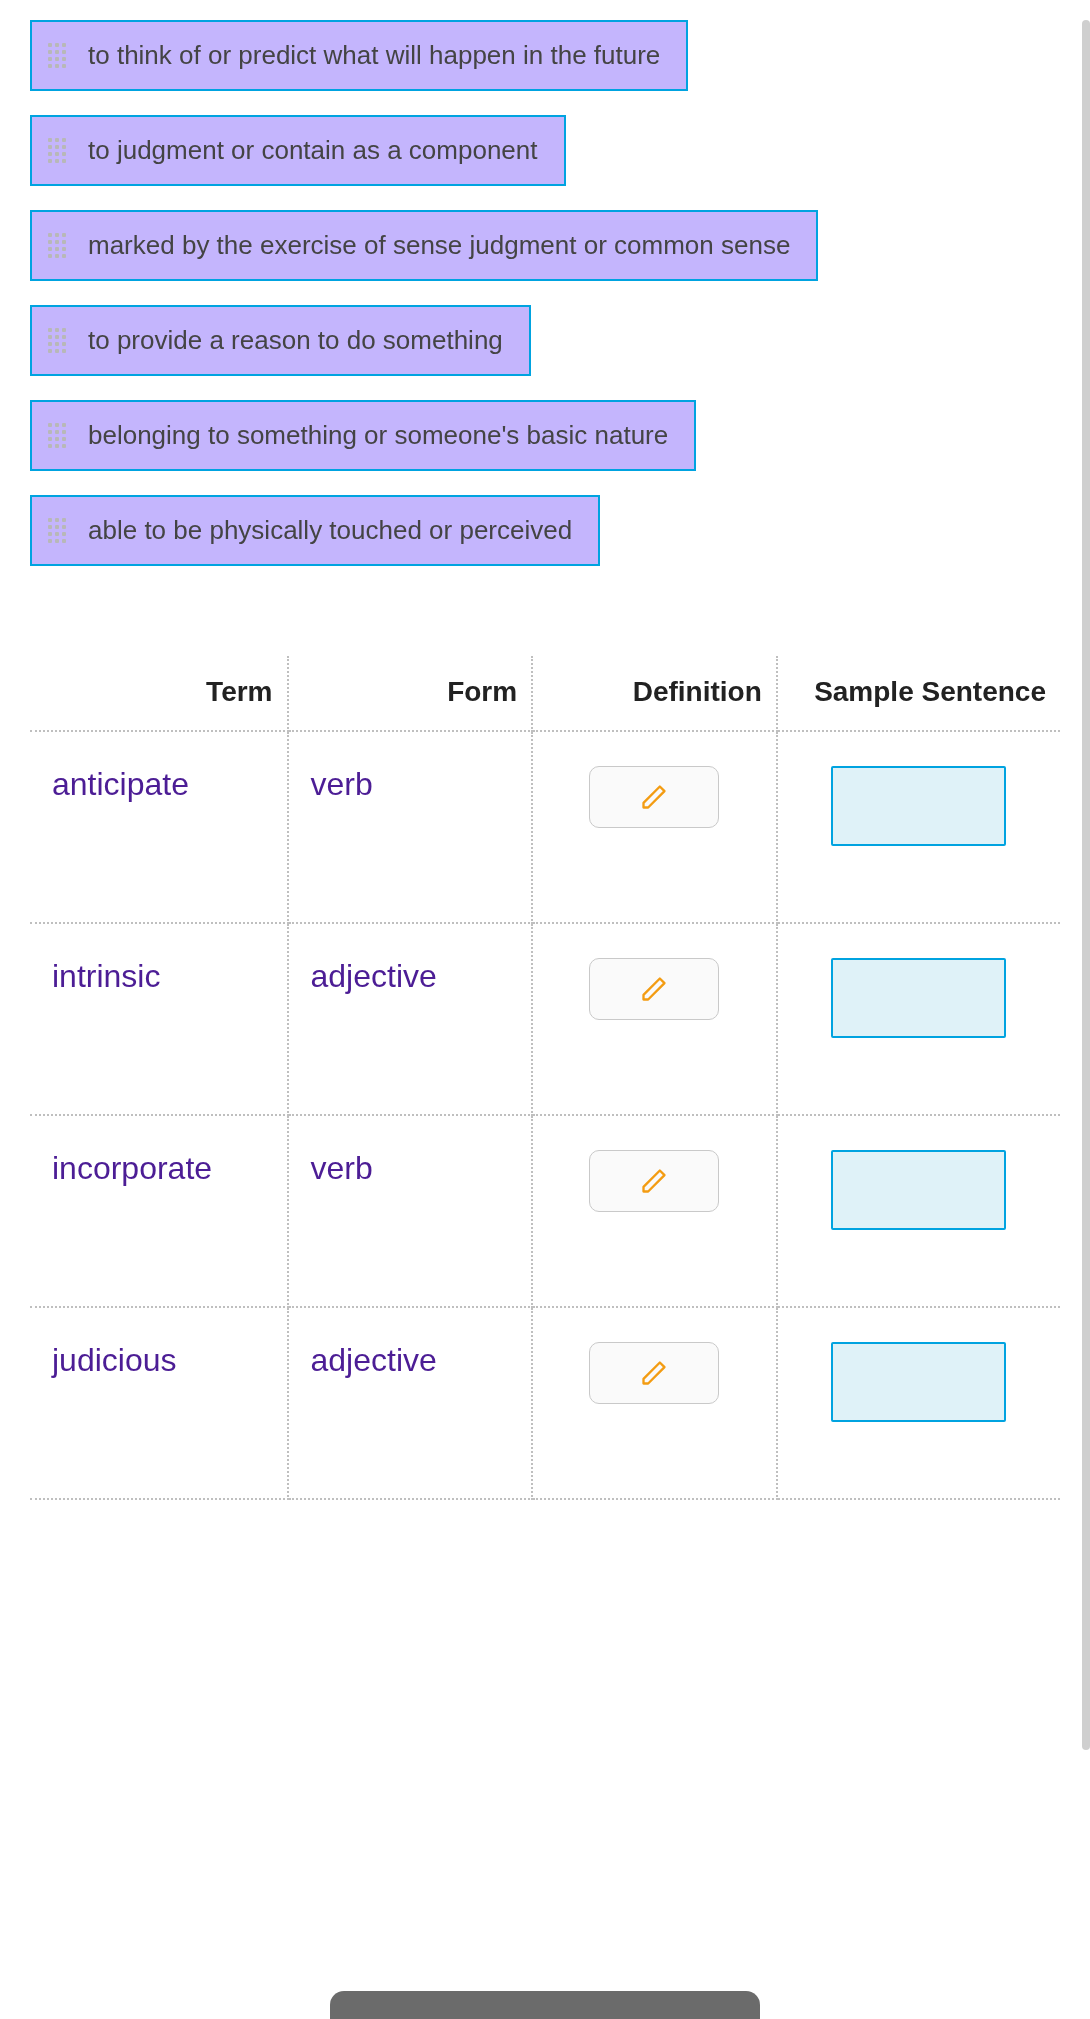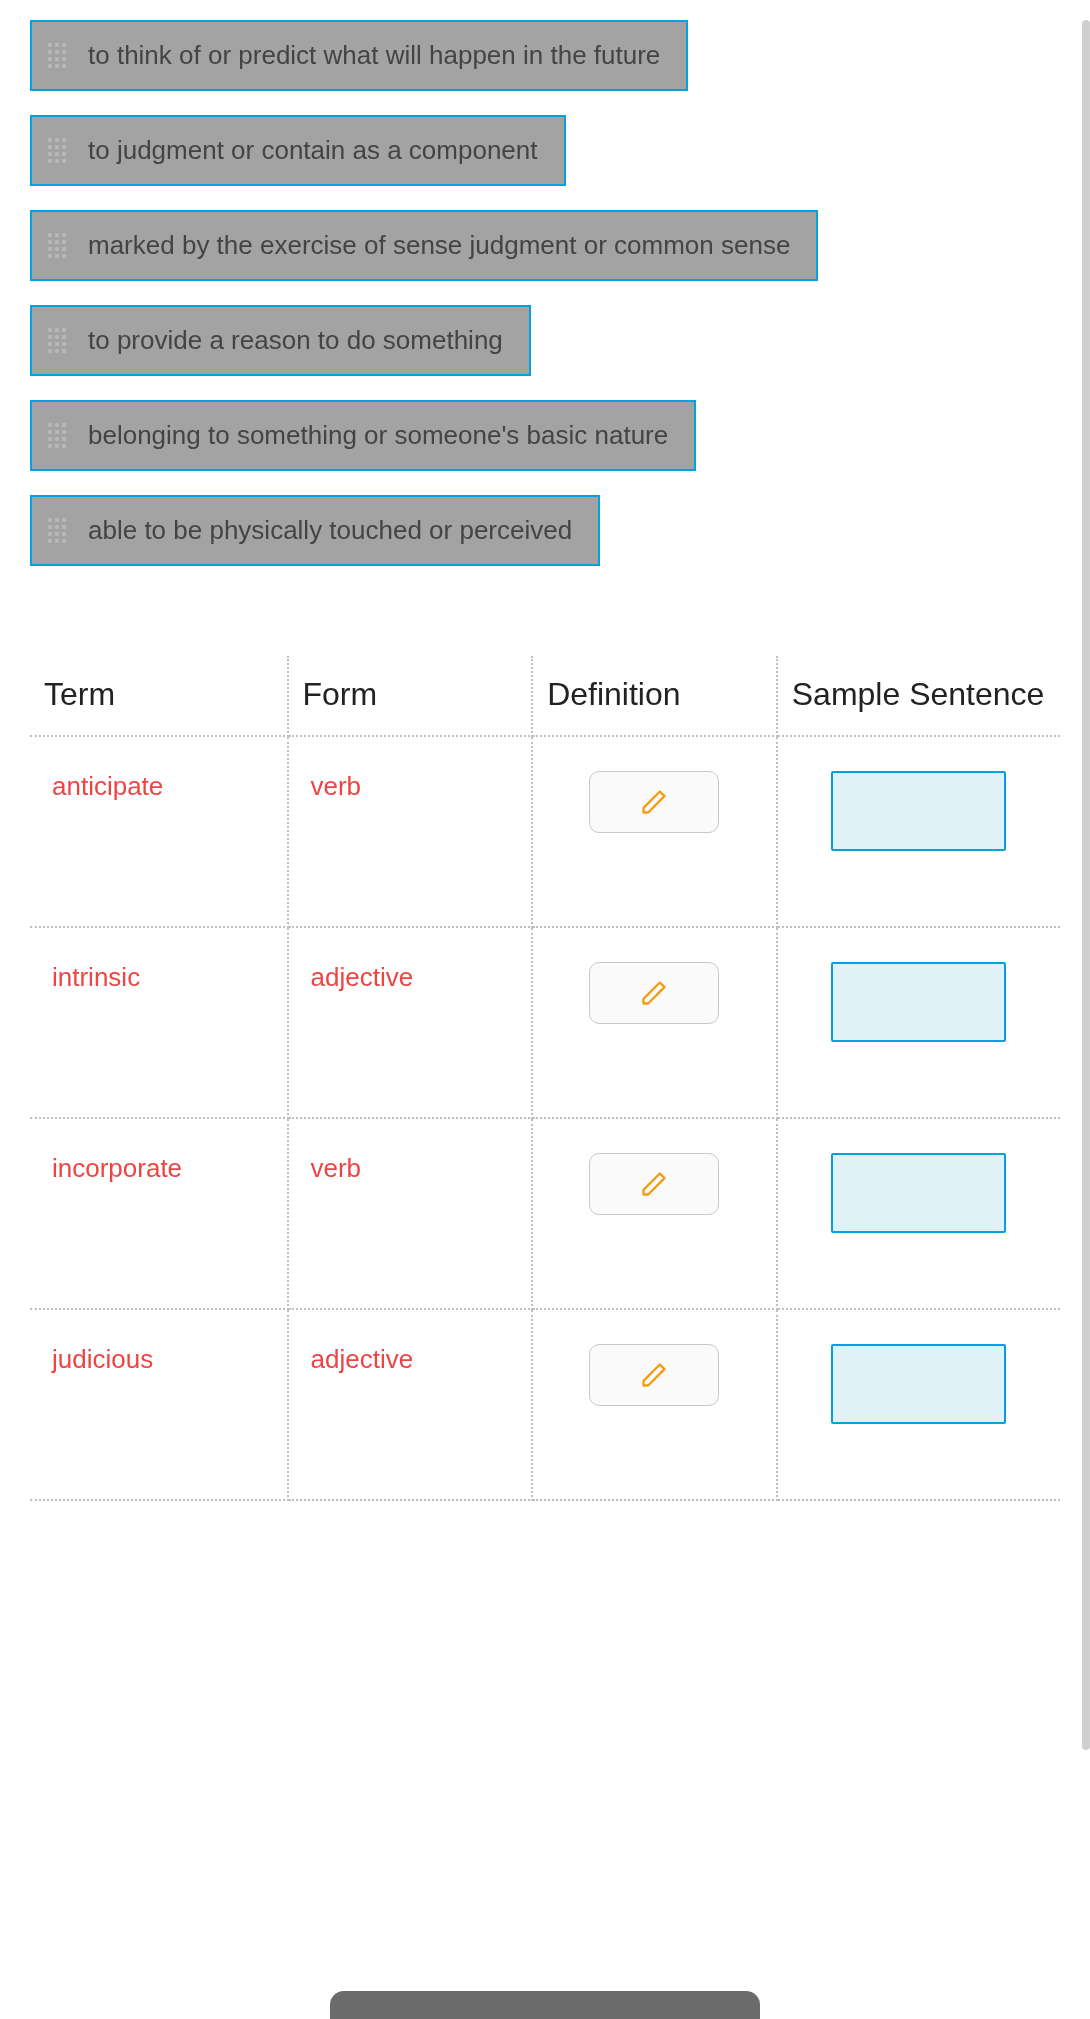--- a/index.html
+++ b/index.html
@@ -19,21 +19,21 @@
       display: flex;
       flex-direction: column;
       align-items: flex-start;
       gap: 24px;
       margin-bottom: 90px;
     }
     .drag-item {
       display: flex;
       align-items: center;
       border: 2px solid #00a3e0;
-      background: #a3a3a3;
+      background: #c4b5fd;
       padding: 18px 26px 18px 16px;
       font-size: 26px;
       color: #444;
       cursor: grab;
     }
     .grip {
       width: 22px;
       display: inline-flex;
       flex-direction: column;
       gap: 3px;
@@ -47,34 +47,34 @@
       width: 4px;
       height: 4px;
       background: #b8b8b8;
       border-radius: 1px;
     }
     table.vocab {
       width: 100%;
       border-collapse: collapse;
     }
     table.vocab th {
-      font-size: 32px;
-      font-weight: 400;
+      font-size: 28px;
+      font-weight: 700;
       color: #222;
       padding: 20px 14px 22px 14px;
-      text-align: left;
+      text-align: right;
       border-bottom: 2px dotted #bfbfbf;
       border-right: 2px dotted #bfbfbf;
       vertical-align: bottom;
     }
     table.vocab th:first-child { border-left: none; }
     table.vocab th:last-child  { border-right: none; }
     table.vocab td {
-      font-size: 26px;
-      color: #ef4444;
+      font-size: 32px;
+      color: #4c1d95;
       padding: 34px 22px 68px 22px;
       border-bottom: 2px dotted #bfbfbf;
       border-right: 2px dotted #bfbfbf;
       vertical-align: top;
       word-break: break-word;
     }
     table.vocab td:last-child { border-right: none; }
     .col-term { width: 200px; }
     .col-form { width: 190px; }
     .col-def  { width: 190px; text-align: center; }

